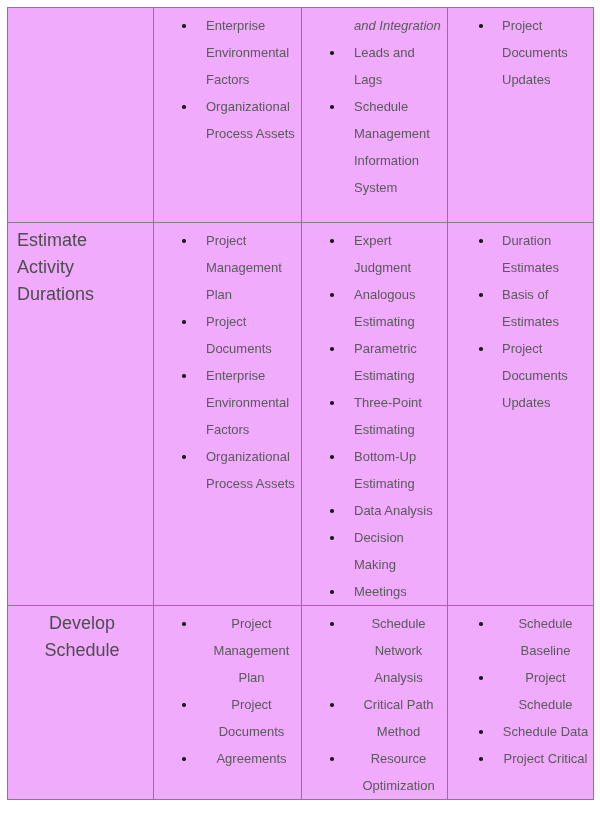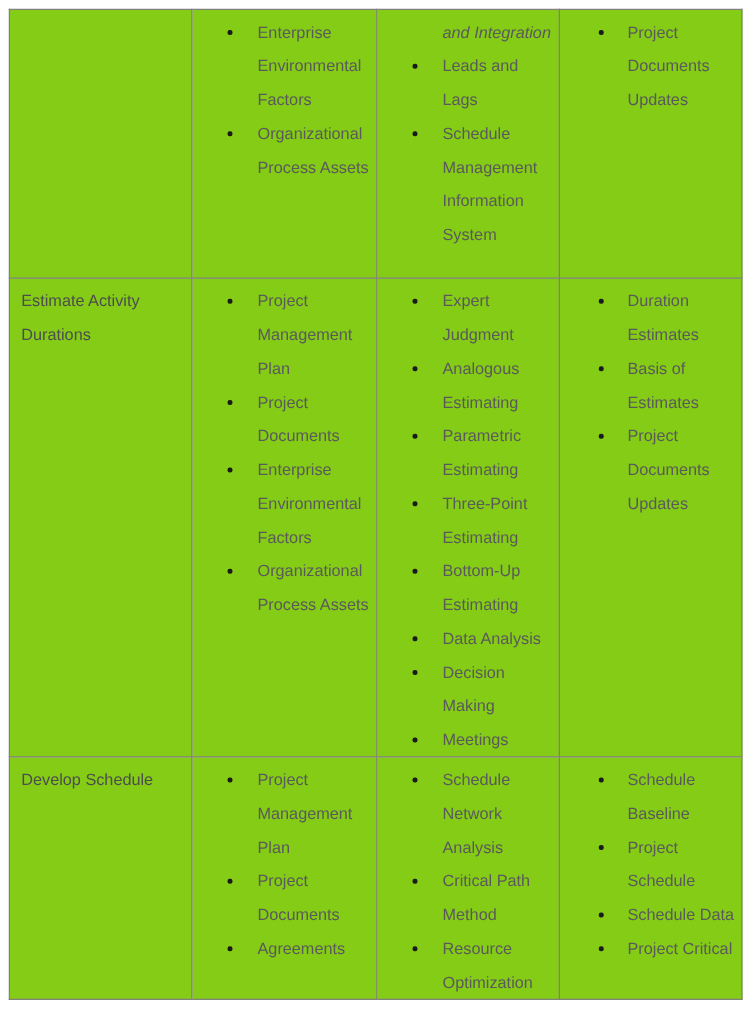--- a/index.html
+++ b/index.html
@@ -29,32 +29,32 @@
     top: 7px;
     width: 586px;
     border-collapse: collapse;
     table-layout: fixed;
   }
 
   .itto-table td {
     border: 1px solid #808080;
     vertical-align: top;
     padding: 0;
-    background: #84cc16;
+    background: #f0abfc;
   }
 
   
   .col-process  { width: 146px; }
   .col-inputs   { width: 148px; }
   .col-tools    { width: 146px; }
   .col-outputs  { width: 146px; }
 
   .process-name {
     padding: 4px 6px 0 9px;
-    font-size: 13px;
+    font-size: 18px;
     line-height: 27px;
     color: #4d4d4d;
   }
 
   ul.itto-list {
     list-style: none;
     margin: 0;
     padding: 4px 4px 0 0;
   }
 
@@ -77,21 +77,21 @@
     background: #1a1a1a;
   }
 
   
   ul.itto-list.list-outputs > li { padding-left: 54px; }
   ul.itto-list.list-outputs > li::before { left: 31px; }
 
   
   tr.row-continued td { height: 214px; }
   tr.row-estimate   td { height: 376px; }
-  tr.row-develop    td { height: 181px; }
+  tr.row-develop    td { height: 181px; text-align: center; }
 </style>
 </head>
 <body>
 
 <div id="sheet">
 
   <table class="itto-table">
     <colgroup>
       <col class="col-process">
       <col class="col-inputs">

